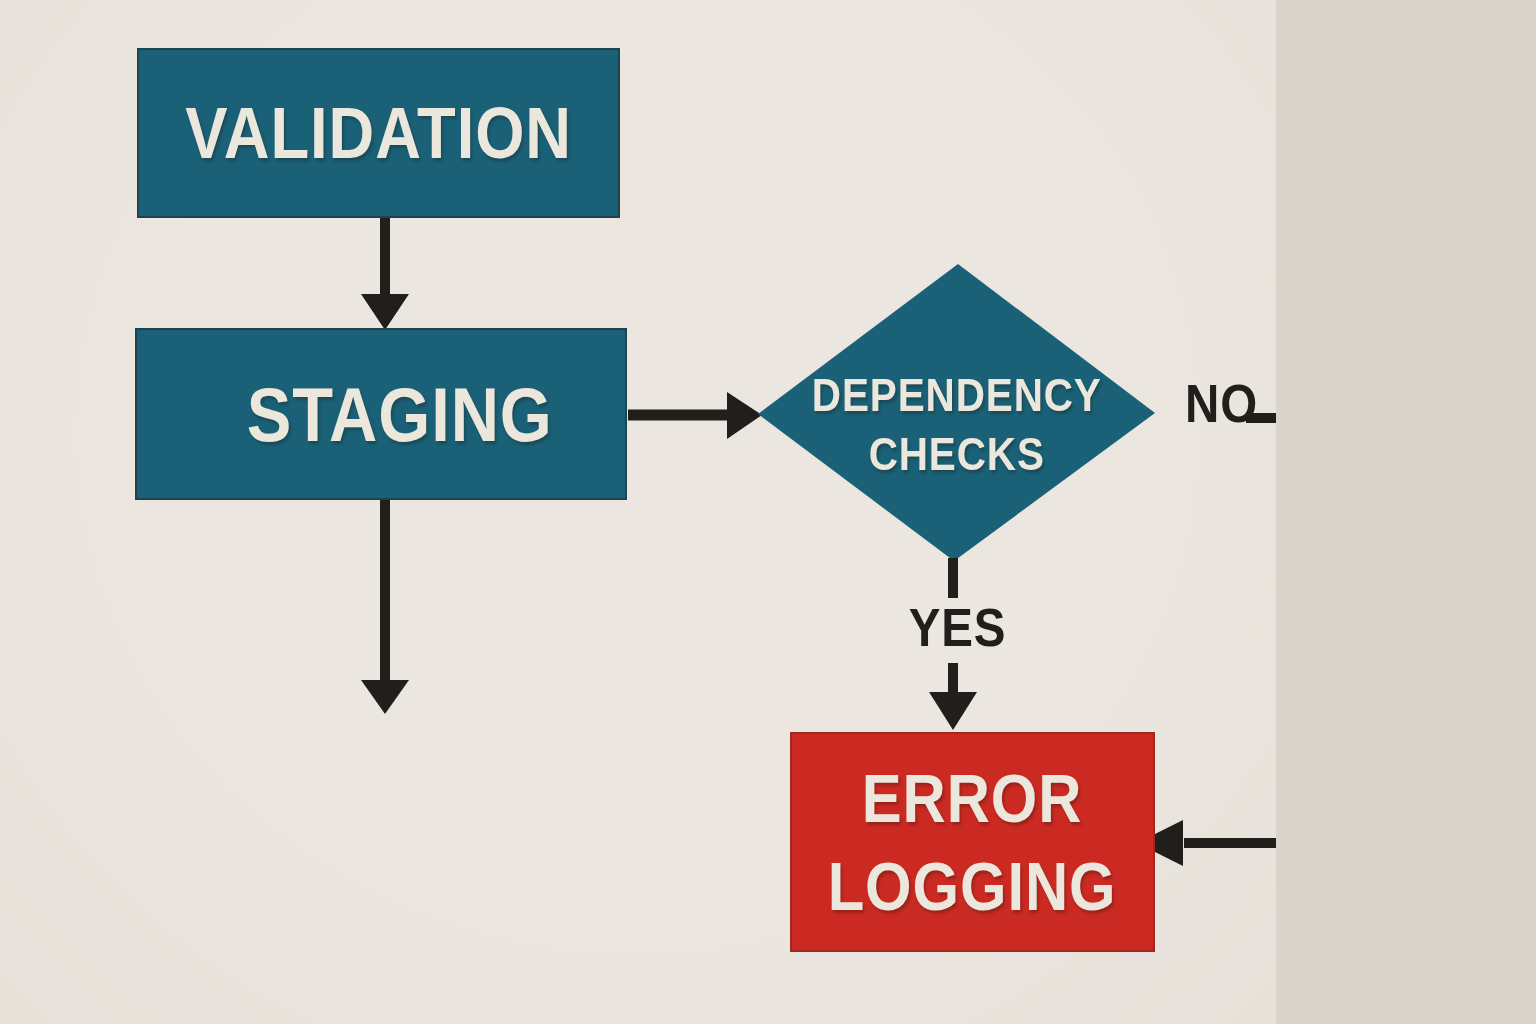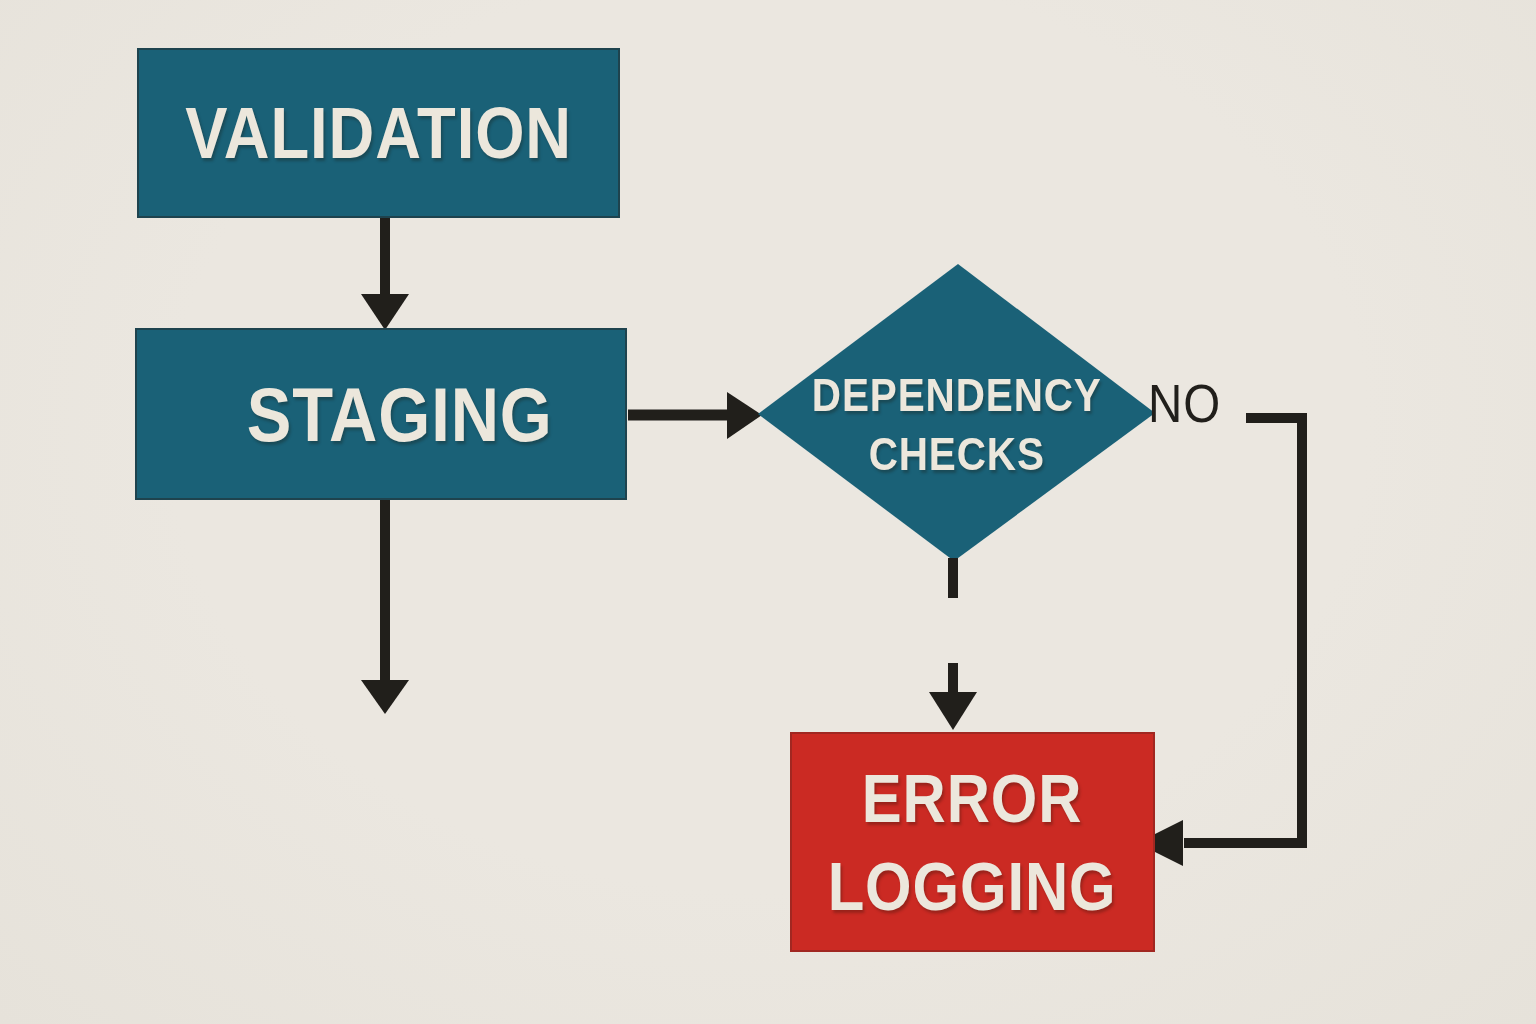--- a/index.html
+++ b/index.html
@@ -3,21 +3,21 @@
 <meta charset="utf-8">
 <style>
   html, body {
     margin: 0;
     padding: 0;
     background: #d8d4cc;
     font-family: "Liberation Sans", sans-serif;
   }
   .canvas {
     position: relative;
-    width: 1536px;
+    width: 1276px;
     height: 1024px;
     overflow: hidden;
     background: radial-gradient(ellipse at 50% 42%, #ebe7e0 55%, #e6e2da 100%);
   }
   .connector-layer {
     position: absolute;
     left: 0;
     top: 0;
     width: 1536px;
     height: 1024px;
@@ -59,23 +59,23 @@
     width: 350px;
     text-align: center;
     text-decoration: underline;
   }
   .diamond-label .node-label {
     font-size: 46px;
     line-height: 1.28;
   }
   .edge-label {
     position: absolute;
-    text-align: left;
+    text-align: right;
     color: #211f1b;
-    font-weight: 400;
+    font-weight: 700;
     font-size: 54px;
     line-height: 1;
   }
   .edge-label .inner {
     display: inline-block;
     transform: scaleX(0.88);
     letter-spacing: 1px;
   }
   .edge-label-yes { left: 893px; top: 600px; width: 120px; }
   .edge-label-no  { left: 1143px; top: 376px; width: 120px; }
@@ -132,17 +132,20 @@
     </span>
   </div>
 
   <div class="node error" style="left:778px; top:732px; width:365px; height:220px;">
     <span class="node-label label-error">
       <span>ERROR</span><br>
       <span>LOGGING</span>
     </span>
   </div>
 
+  <div class="edge-label edge-label-yes">
+    <span class="inner">YES</span>
+  </div>
   <div class="edge-label edge-label-no">
     <span class="inner">NO</span>
   </div>
 
 </div>
 
 </body></html>

